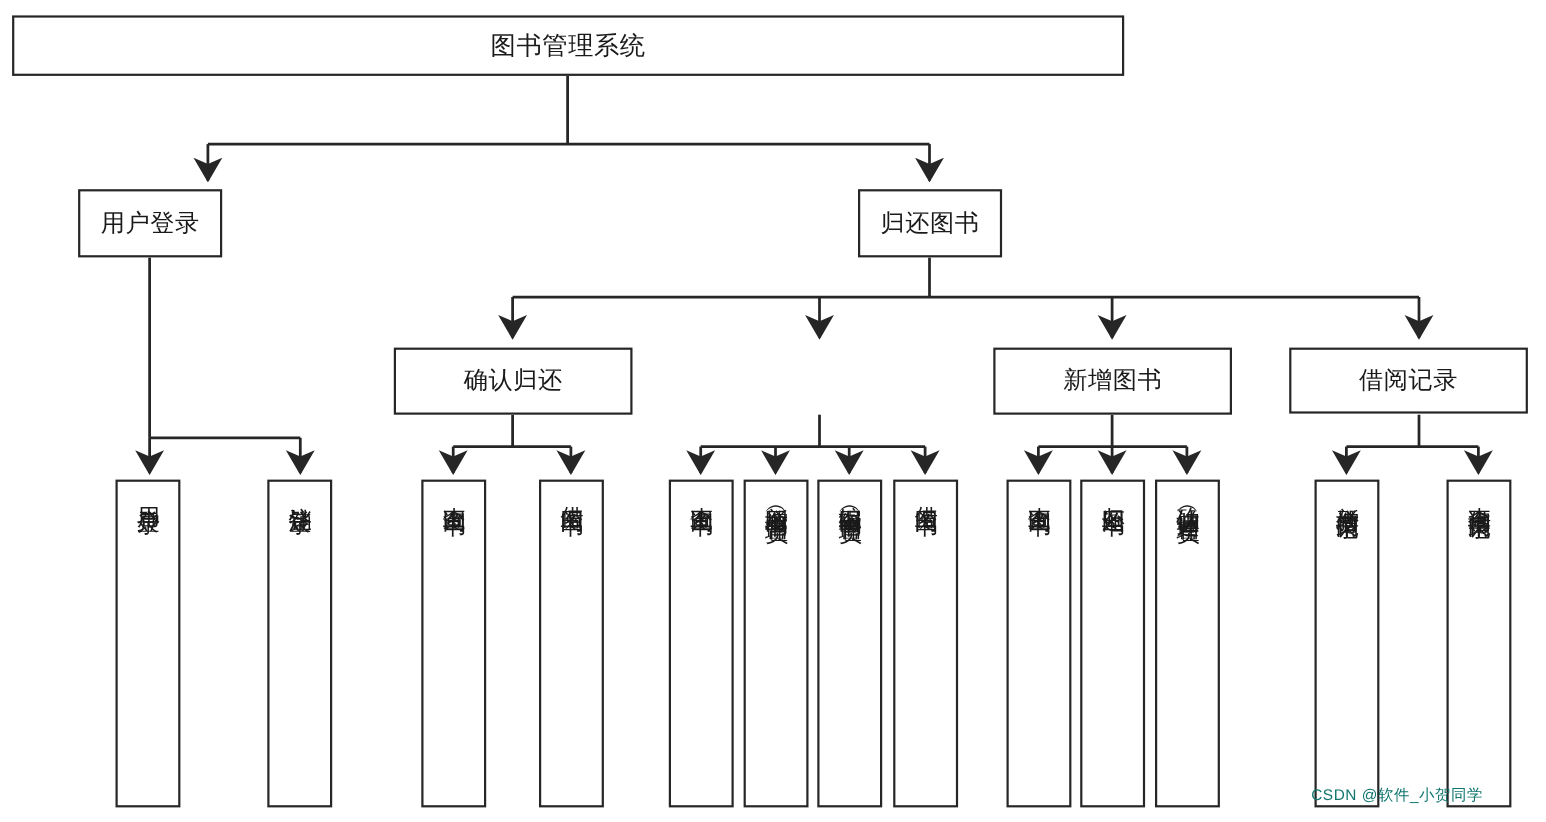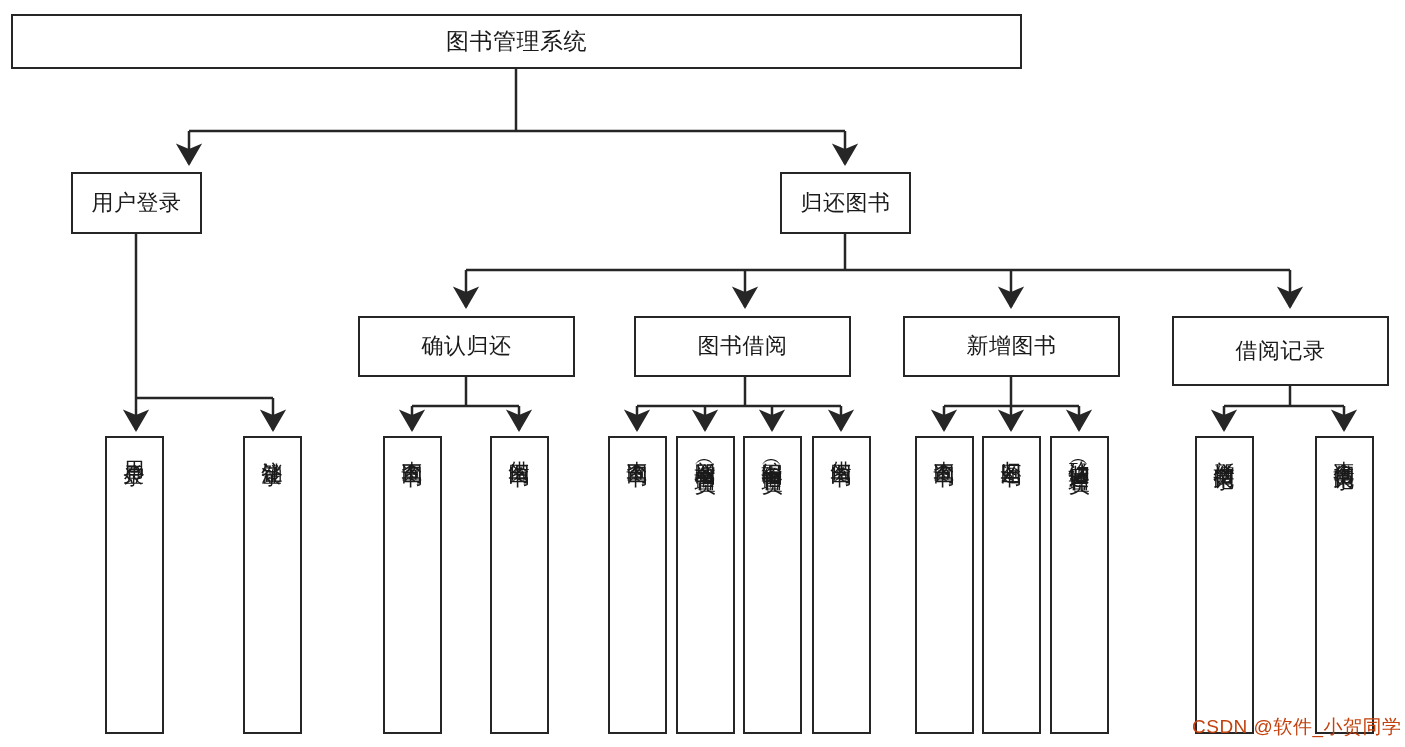--- a/index.html
+++ b/index.html
@@ -53,22 +53,22 @@
     text-orientation: upright;
     font-size: 21px;
     letter-spacing: 2px;
     line-height: 1;
   }
   .node.root .label { font-size: 23px; }
   .watermark {
     position: absolute;
     left: 1192px;
     top: 714px;
-    font-size: 19px;
-    color: #c2410c;
+    font-size: 14px;
+    color: #0f766e;
     white-space: nowrap;
     letter-spacing: 0.5px;
   }
 </style>
 </head>
 <body>
 
 <div id="canvas">
 
   <svg id="wires" viewBox="0 0 1405 747" xmlns="http://www.w3.org/2000/svg">
@@ -128,27 +128,24 @@
   <div class="node horizontal" style="left:71px; top:172px; width:131px; height:62px;">
     <span class="label">用户登录</span>
   </div>
   <div class="node horizontal" style="left:780px; top:172px; width:131px; height:62px;">
     <span class="label">归还图书</span>
   </div>
 
   <div class="node horizontal" style="left:358px; top:316px; width:217px; height:61px;">
     <span class="label">确认归还</span>
   </div>
-  <div class="node horizontal" style="left:634px; top:316px; width:217px; height:61px;">
-    <span class="label">图书借阅</span>
-  </div>
   <div class="node horizontal" style="left:903px; top:316px; width:217px; height:61px;">
     <span class="label">新增图书</span>
   </div>
-  <div class="node horizontal" style="left:1172px; top:316px; width:217px; height:70px;align-items:center;">
+  <div class="node horizontal" style="left:1172px; top:316px; width:217px; height:60px;align-items:center;">
     <span class="label">借阅记录</span>
   </div>
 
   <div class="node vertical" style="left:105px; top:436px; width:59px; height:298px;">
     <span class="label">用户登录</span>
   </div>
   <div class="node vertical" style="left:243px; top:436px; width:59px; height:298px;">
     <span class="label">注销登录</span>
   </div>
 

